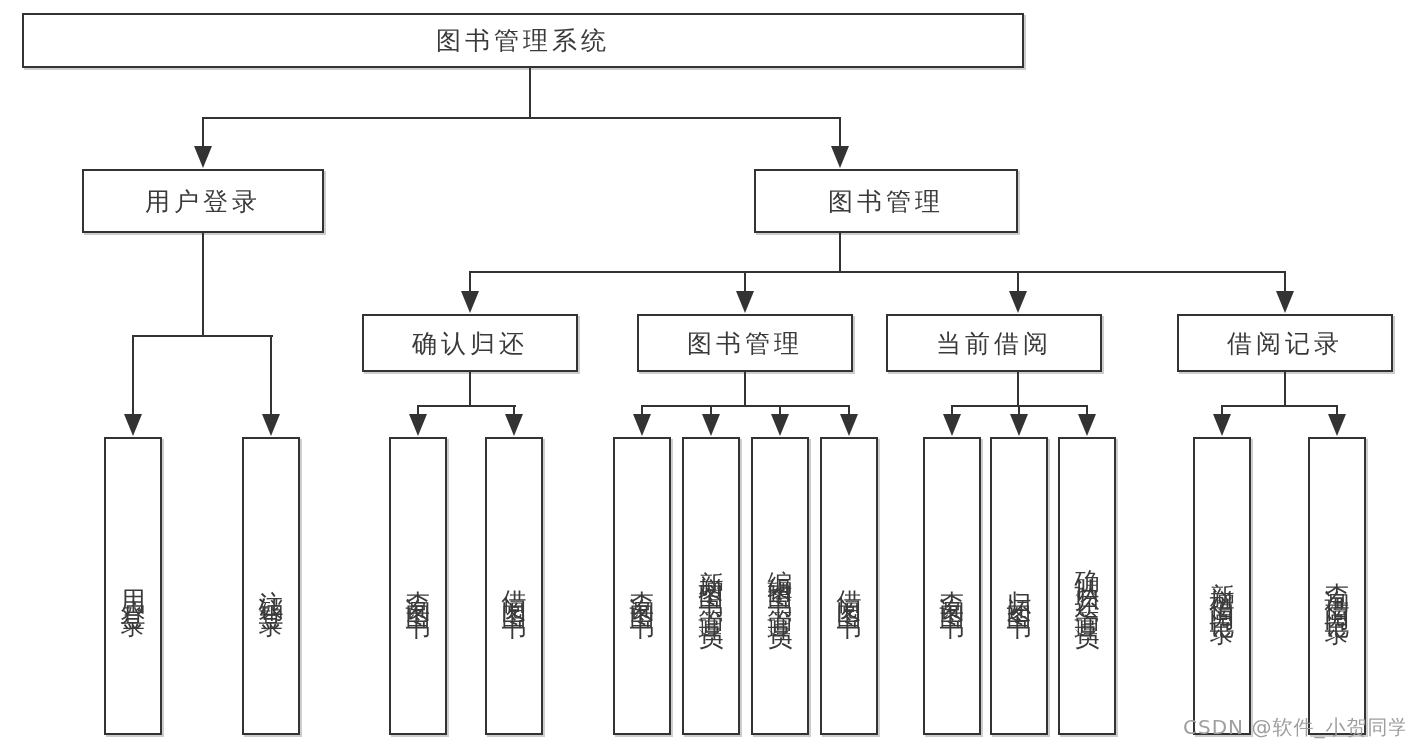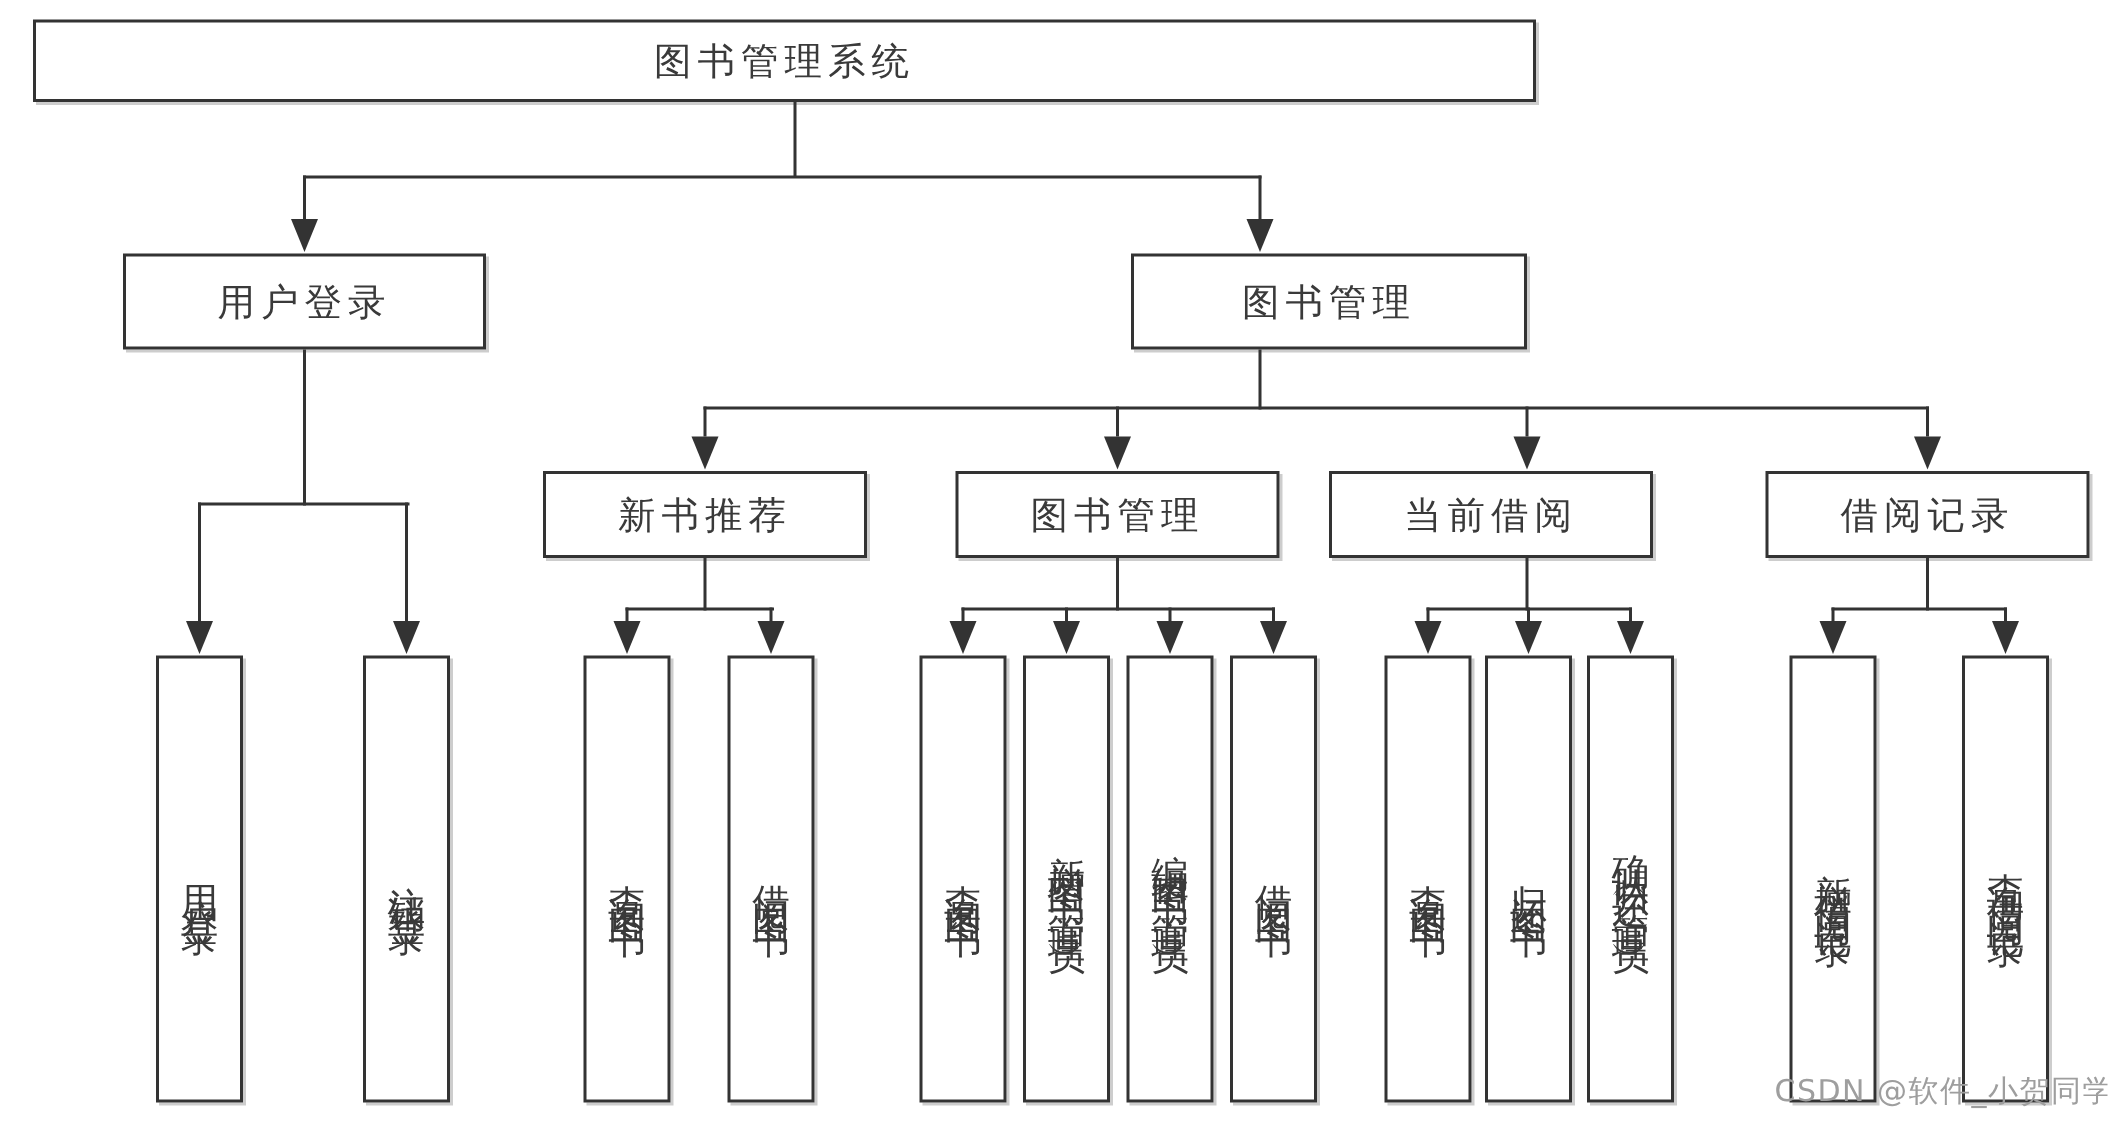--- a/index.html
+++ b/index.html
@@ -81,21 +81,21 @@
   <div class="hl" style="left:469px; top:271px; width:817px"></div>
   <div class="vl" style="left:469px; top:271px; height:20px"></div>
   <div class="ah" style="left:461px; top:291px"></div>
   <div class="vl" style="left:744px; top:271px; height:20px"></div>
   <div class="ah" style="left:736px; top:291px"></div>
   <div class="vl" style="left:1017px; top:271px; height:20px"></div>
   <div class="ah" style="left:1009px; top:291px"></div>
   <div class="vl" style="left:1284px; top:271px; height:20px"></div>
   <div class="ah" style="left:1276px; top:291px"></div>
 
-  <div class="node" style="left:362px; top:314px; width:216px; height:58px">新书推荐</div>
+  <div class="node" style="left:362px; top:314px; width:216px; height:58px">确认归还</div>
   <div class="node" style="left:637px; top:314px; width:216px; height:58px">图书管理</div>
   <div class="node" style="left:886px; top:314px; width:216px; height:58px">当前借阅</div>
   <div class="node" style="left:1177px; top:314px; width:216px; height:58px">借阅记录</div>
 
   <div class="vl" style="left:202px; top:233px; height:104px"></div>
   <div class="hl" style="left:132px; top:335px; width:141px"></div>
   <div class="vl" style="left:132px; top:335px; height:79px"></div>
   <div class="ah" style="left:124px; top:414px"></div>
   <div class="vl" style="left:270px; top:335px; height:79px"></div>
   <div class="ah" style="left:262px; top:414px"></div>

